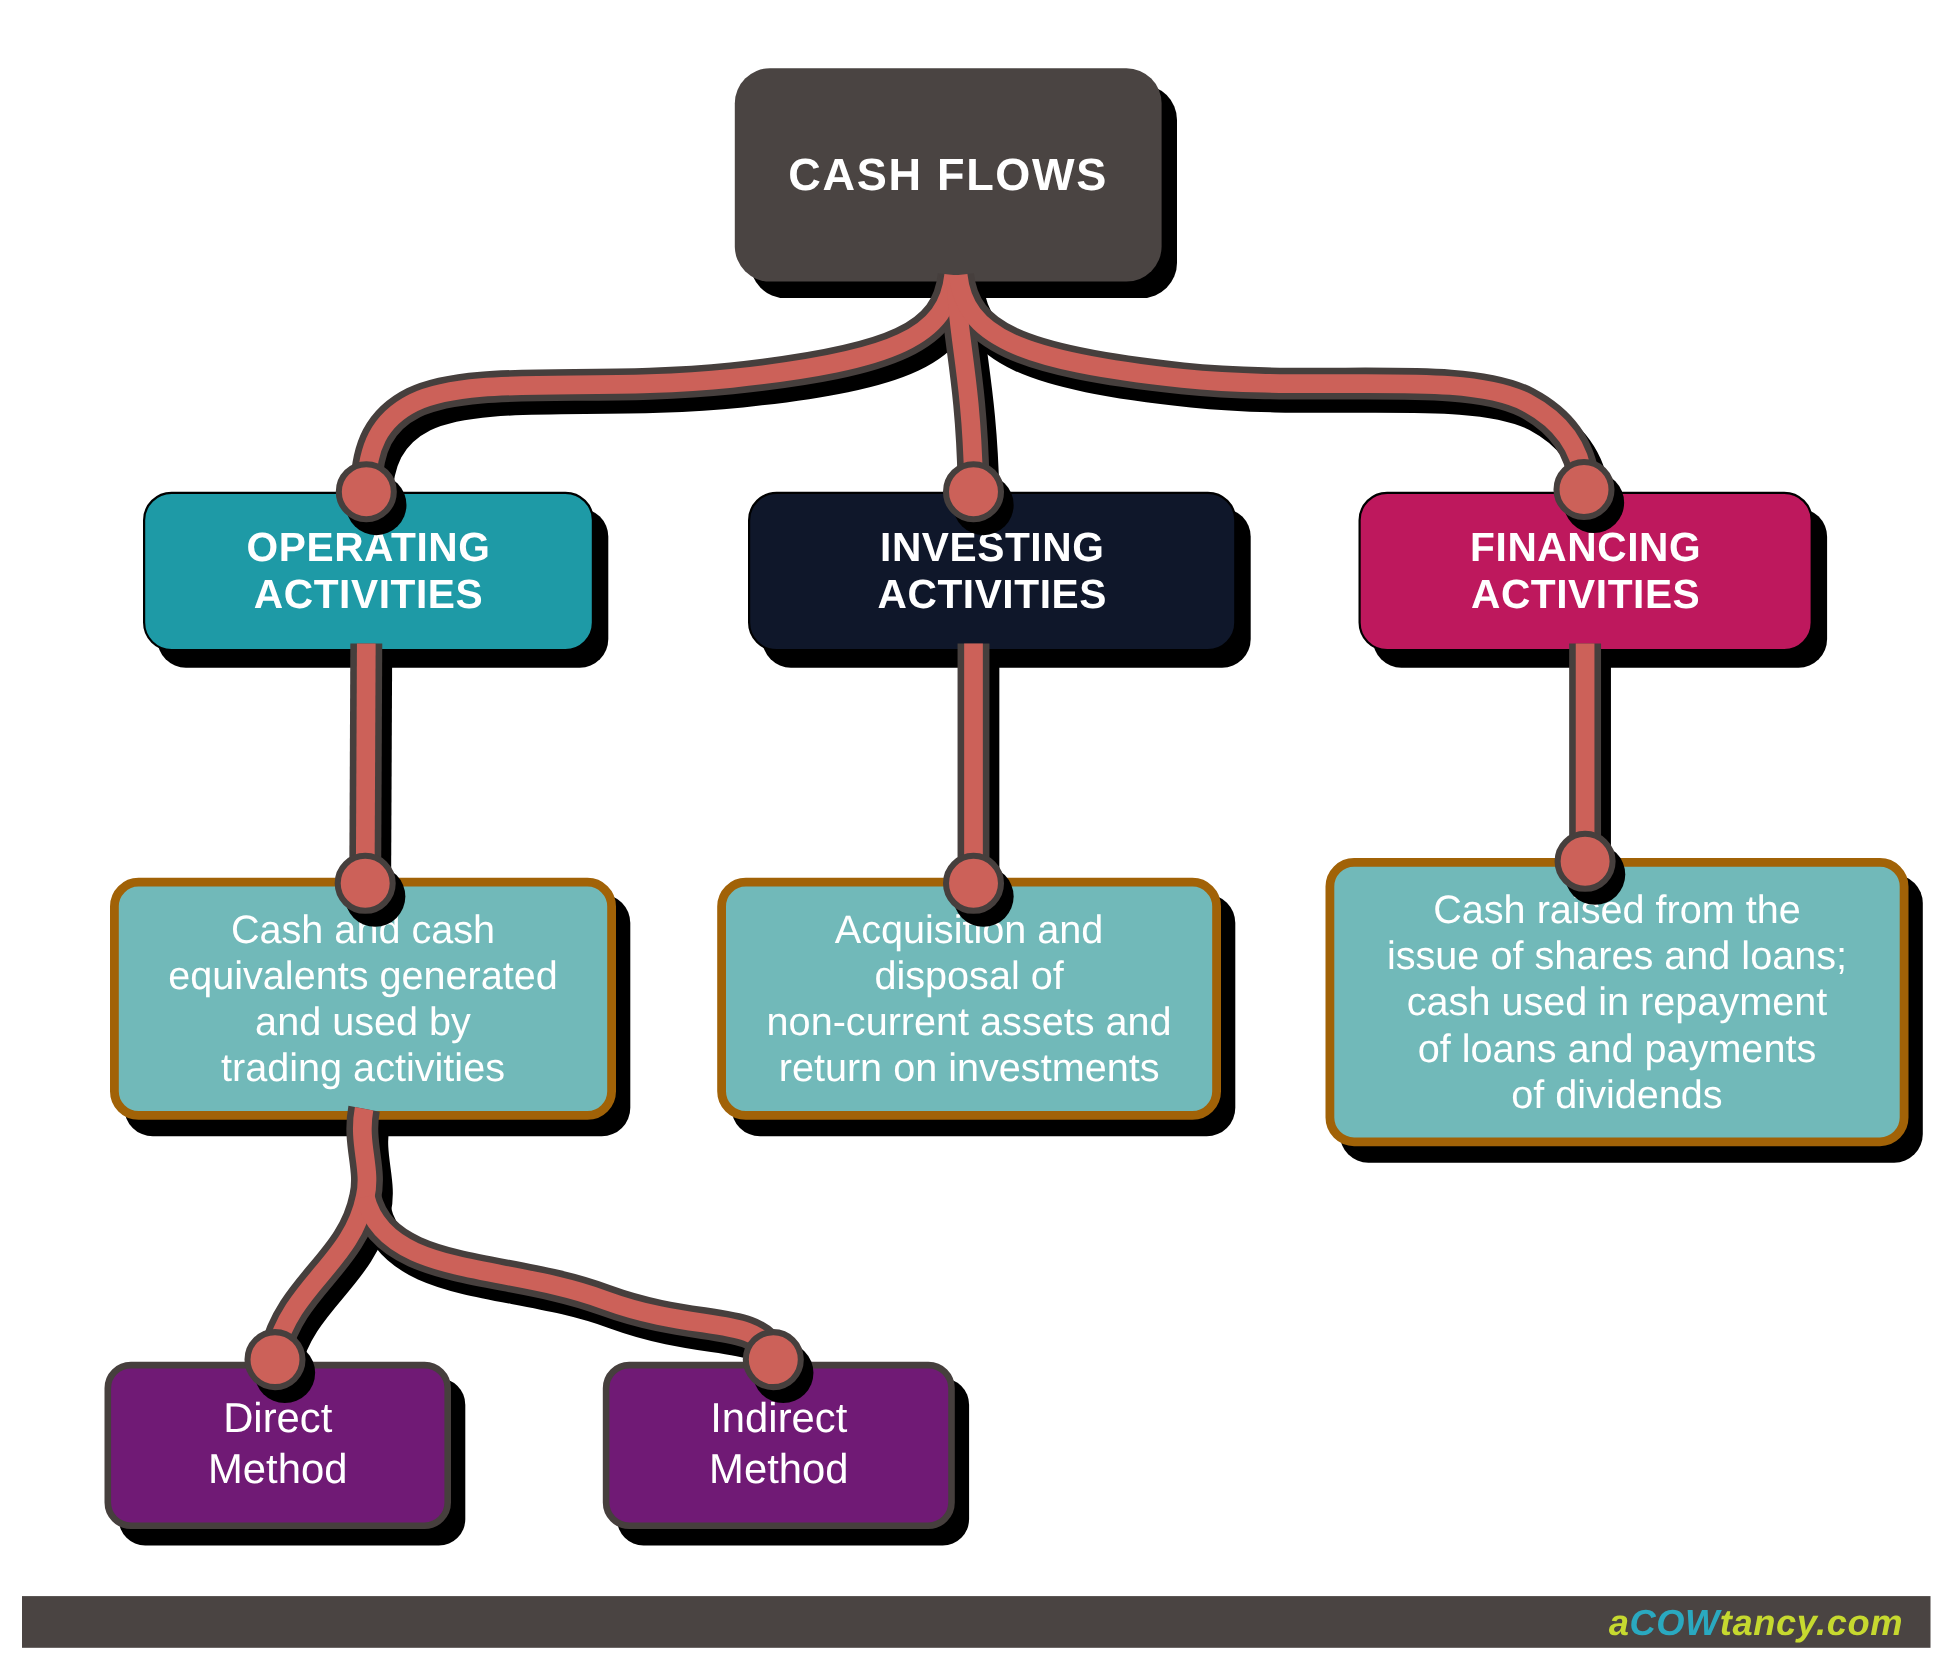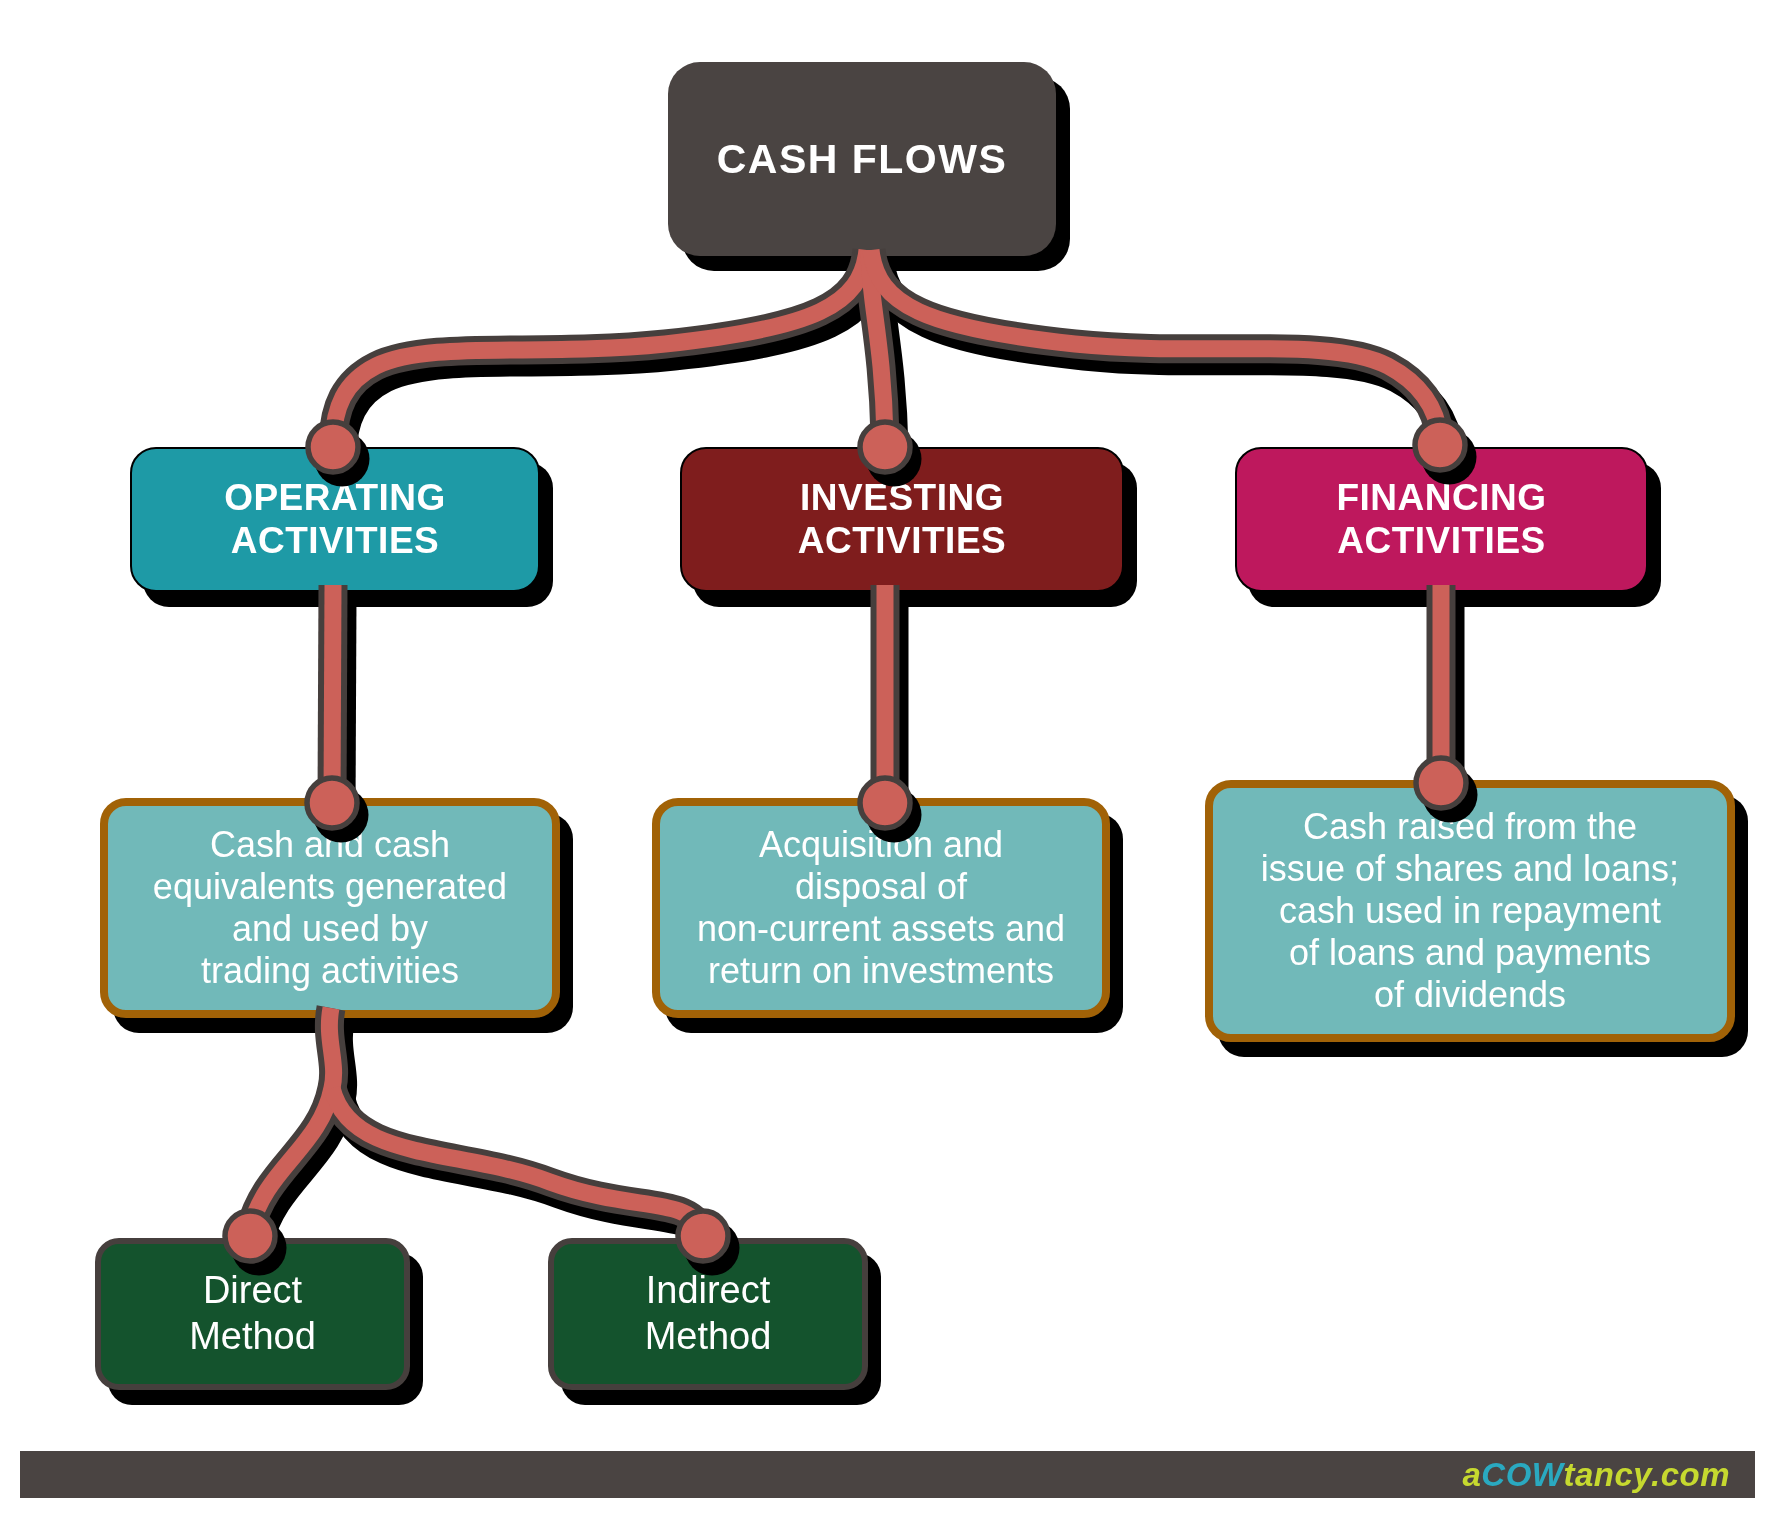--- a/index.html
+++ b/index.html
@@ -14,31 +14,31 @@
   .ml{white-space:pre-line;}
   .root-box{
     left:668px;top:62px;width:388px;height:194px;background:#4a4442;border-radius:32px;
     box-shadow:14px 15px 0 #000;font-size:41px;font-weight:bold;letter-spacing:1.5px;
   }
   .lvl2{
     top:447px;height:145px;border:2px solid #000000;border-radius:26px;
     box-shadow:13px 15px 0 #000;font-size:37px;font-weight:bold;line-height:1.14;letter-spacing:0.5px;
   }
   .op{left:130px;width:410px;background:#1e9aa6;}
-  .inv{left:680px;width:444px;background:#7f1d1d;}
+  .inv{left:680px;width:444px;background:#0f172a;}
   .fin{left:1235px;width:413px;background:#be185d;}
   .desc{
     border:8px solid #a16207;border-radius:26px;background:#71b9b9;
     box-shadow:13px 15px 0 #000;font-size:36px;line-height:1.17;
   }
   .desc1{left:100px;top:798px;width:460px;height:220px;}
   .desc2{left:652px;top:798px;width:458px;height:220px;}
   .desc3{left:1205px;top:780px;width:530px;height:262px;}
   .method{
-    top:1238px;height:152px;background:#14532d;border:6px solid #463f3d;border-radius:24px;
+    top:1238px;height:152px;background:#701a75;border:6px solid #463f3d;border-radius:24px;
     box-shadow:13px 15px 0 #000;font-size:38px;line-height:1.2;
   }
   .direct{left:95px;width:315px;}
   .indirect{left:548px;width:320px;}
   .footer{
     position:absolute;left:20px;top:1451px;width:1735px;height:47px;background:#4a4442;
     display:flex;align-items:center;justify-content:flex-end;padding-right:25px;box-sizing:border-box;
   }
   .brand{font-size:33px;font-weight:bold;font-style:italic;letter-spacing:0.5px;}
   .brand .g{color:#c6d92f;}

